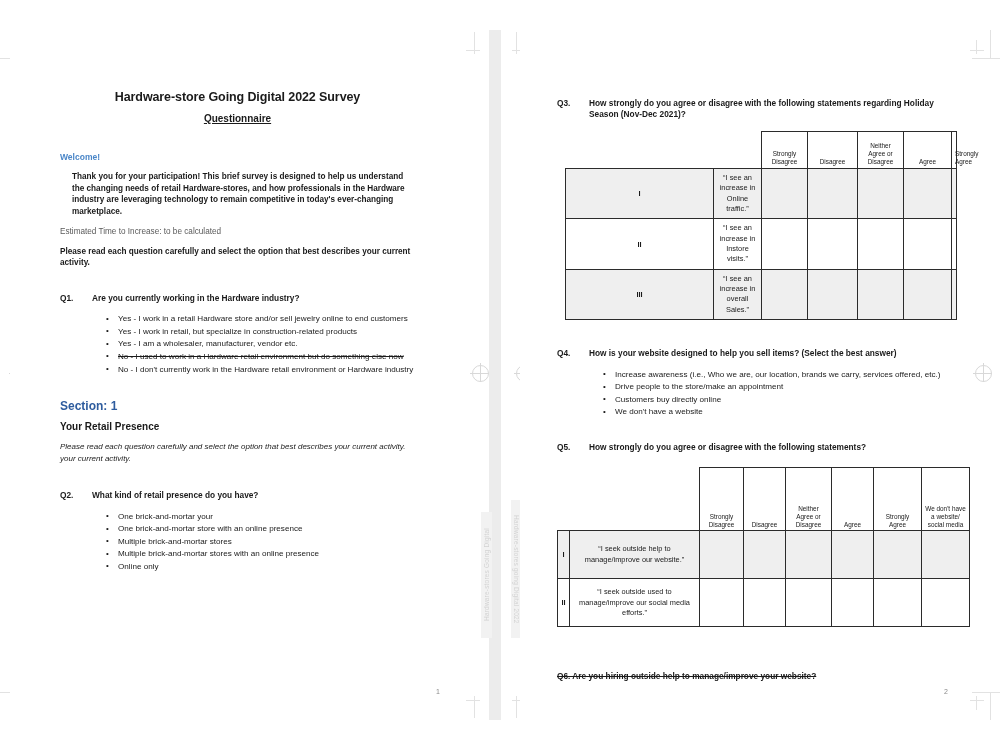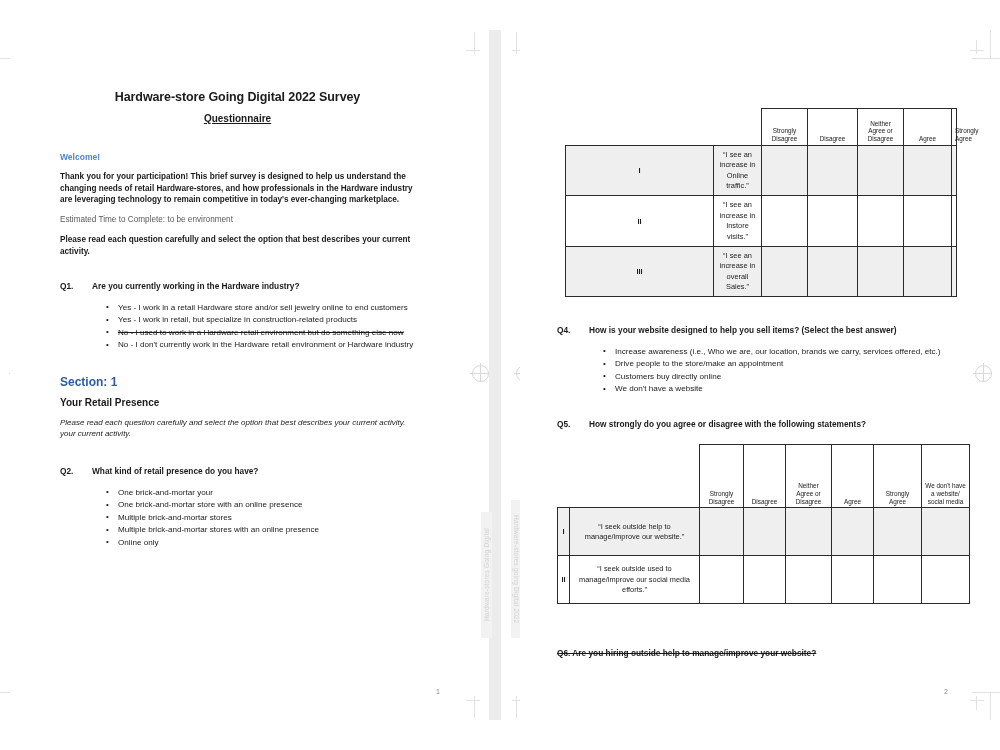--- a/index.html
+++ b/index.html
@@ -106,21 +106,21 @@
   }
   .welcome {
     font-size: 8.5px;
     font-weight: bold;
     margin: 0 0 9px 0;
   }
   .intro-para {
     font-size: 8.2px;
     font-weight: bold;
     line-height: 1.42;
-    margin: 0 0 9px 0;
+    margin: 0 0 9px 12px;
   }
   .est-time {
     font-size: 8.2px;
     color: #5a5a5a;
     margin: 0 0 10px 0;
   }
   .read-note {
     font-size: 8.2px;
     font-weight: bold;
     line-height: 1.42;
@@ -268,30 +268,31 @@
 <div class="spine-label spine-label-b">Hardware-stores going Digital 2022</div>
 
 <div class="page page-left">
   <div class="page-body">
 
     <h1 class="doc-title">Hardware-store Going Digital 2022 Survey</h1>
     <h2 class="doc-subtitle">Questionnaire</h2>
 
     <p class="welcome" style="color: rgb(74, 134, 200);">Welcome!</p>
     <p class="intro-para">Thank you for your participation! This brief survey is designed to help us understand the changing needs of retail Hardware-stores, and how professionals in the Hardware industry are leveraging technology to remain competitive in today's ever-changing marketplace.</p>
-    <p class="est-time">Estimated Time to Complete: to be environment</p>
+    <p class="est-time">Estimated Time to Increase: to be calculated</p>
     <p class="read-note">Please read each question carefully and select the option that best describes your current activity.</p>
 
     <div class="question">
       <span class="q-num">Q1.</span>
       <span class="q-text">Are you currently working in the Hardware industry?</span>
     </div>
     <ul class="opts">
         <li>Yes - I work in a retail Hardware store and/or sell jewelry online to end customers</li>
         <li>Yes - I work in retail, but specialize in construction-related products</li>
+        <li>Yes - I am a wholesaler, manufacturer, vendor etc.</li>
         <li class="struck">No - I used to work in a Hardware retail environment but do something else now</li>
         <li>No - I don't currently work in the Hardware retail environment or Hardware industry</li>
       </ul>
 
     <h3 class="section-heading" style="color: rgb(46, 92, 158);">Section: 1</h3>
     <h4 class="section-subheading">Your Retail Presence</h4>
     <p class="section-note">Please read each question carefully and select the option that best describes your current activity. your current activity.</p>
 
     <div class="question">
       <span class="q-num">Q2.</span>
@@ -305,20 +306,24 @@
         <li>Online only</li>
       </ul>
 
   </div>
   <div class="page-number">1</div>
 </div>
 
 <div class="page page-right">
   <div class="page-body">
 
+    <div class="question">
+      <span class="q-num">Q3.</span>
+      <span class="q-text">How strongly do you agree or disagree with the following statements regarding Holiday Season (Nov-Dec 2021)?</span>
+    </div>
 
     <table class="likert t-q3">
       <colgroup>
         <col style="width:148px">
           <col style="width:48px">
           <col style="width:46px">
         <col style="width:50px">
           <col style="width:46px">
           <col style="width:48px">
       </colgroup>

